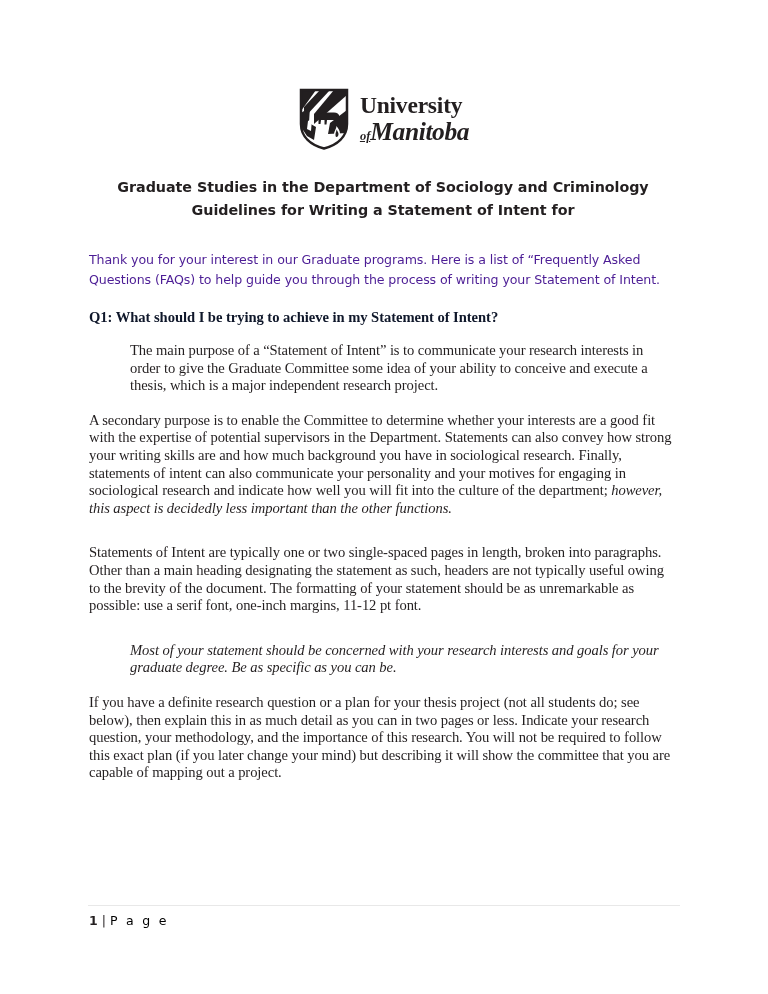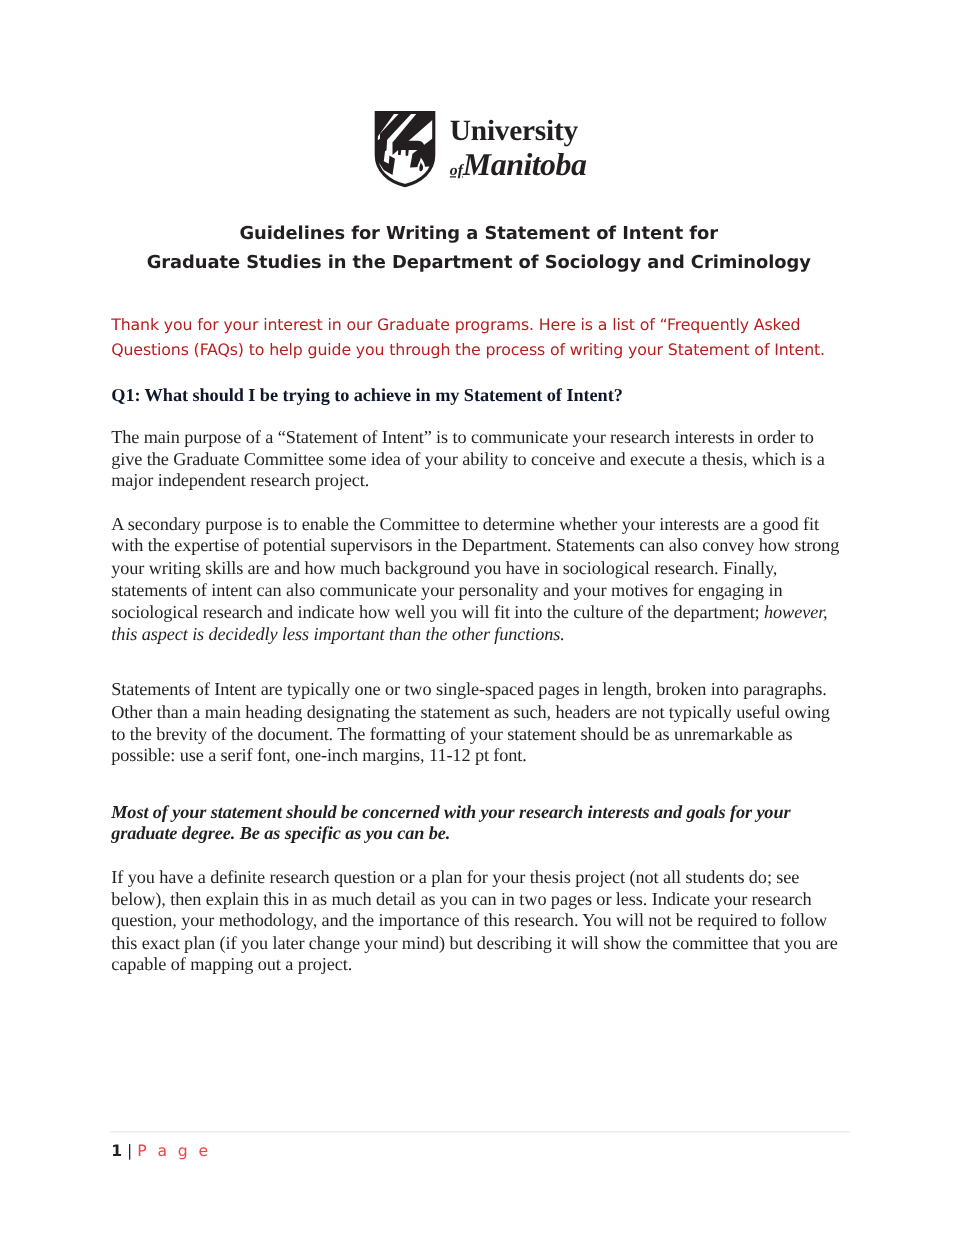--- a/index.html
+++ b/index.html
@@ -92,21 +92,21 @@
     left: 89px;
     top: 250px;
     width: 588px;
   }
 
   p.intro {
     font-family: "DejaVu Sans", "Liberation Sans", sans-serif;
     font-size: 12.6px;
     line-height: 20px;
     margin: 0 0 17px 0;
-    color: #b91c1c;
+    color: #4c1d95;
     letter-spacing: -0.1px;
   }
 
   h2.q {
     font-family: "Liberation Serif", "DejaVu Serif", serif;
     font-weight: bold;
     font-size: 14.6px;
     line-height: 20px;
     margin: 0 0 15px 0;
     color: #0f172a;
@@ -115,23 +115,23 @@
 
   p.body {
     font-family: "Liberation Serif", "DejaVu Serif", serif;
     font-size: 14.6px;
     line-height: 17.6px;
     margin: 0 0 16px 0;
     color: #231f20;
     letter-spacing: -0.08px;
     text-align: left;
   }
-  p.body.tight { margin-bottom: 17px; }
+  p.body.tight { margin-bottom: 17px; margin-left: 41px; }
   p.body em { font-style: italic; }
-  p.body.all-italic { font-style: italic; font-weight: bold; }
+  p.body.all-italic { font-style: italic; }
 
   .q-block { margin-bottom: 0; }
   .spacer-q { height: 11px; }
 
   
   .footer-rule {
     position: absolute;
     left: 88px;
     top: 905px;
     width: 592px;
@@ -150,21 +150,21 @@
   }
   .footer .pnum {
     font-weight: bold;
     color: #231f20;
   }
   .footer .sep {
     color: #231f20;
     font-weight: normal;
   }
   .footer .plabel {
-    color: #ef4444;
+    color: #000000;
     letter-spacing: 2.3px;
   }
 </style>
 </head>
 <body>
 
 <div class="page">
 
   <div class="letterhead">
 
@@ -205,22 +205,22 @@
       </svg>
     </span>
 
     <span class="wordmark">
       <span class="line1">University</span>
       <span class="line2"><span class="of">of</span><span>Manitoba</span></span>
     </span>
   </div>
 
   <div class="doc-title">
+    <span class="tline">Graduate Studies in the Department of Sociology and Criminology</span>
     <span class="tline">Guidelines for Writing a Statement of Intent for</span>
-    <span class="tline">Graduate Studies in the Department of Sociology and Criminology</span>
   </div>
 
   <div class="content">
 
     <p class="intro">Thank you for your interest in our Graduate programs.  Here is a list of “Frequently Asked Questions (FAQs) to help guide you through the process of writing your Statement of Intent.</p>
 
     <div class="q-block">
       <h2 class="q">Q1: What should I be trying to achieve in my Statement of Intent?</h2>
       <p class="body tight">The main purpose of a “Statement of Intent” is to communicate your research interests in order to give the Graduate Committee some idea of your ability to conceive and execute a thesis, which is a major independent research project.</p>
       <p class="body"><span>A secondary purpose is to enable the Committee to determine whether your interests are a good fit with the expertise of potential supervisors in the Department.  Statements can also convey how strong your writing skills are and how much background you have in sociological research. Finally, statements of intent can also communicate your personality and your motives for engaging in sociological research and indicate how well you will fit into the culture of the department; </span><em>however, this aspect is decidedly less important than the other functions.</em></p>

